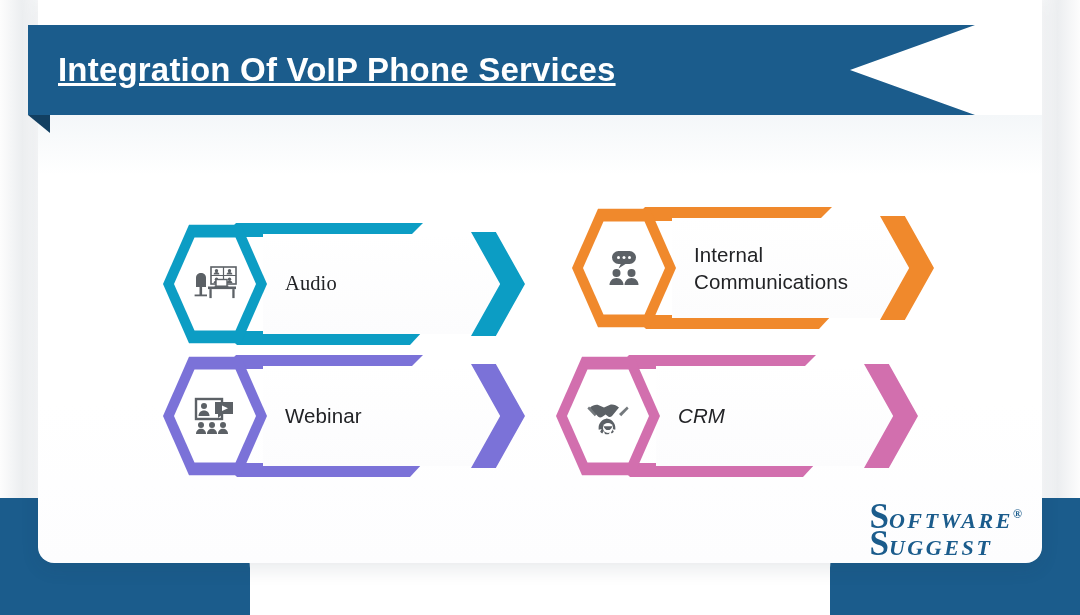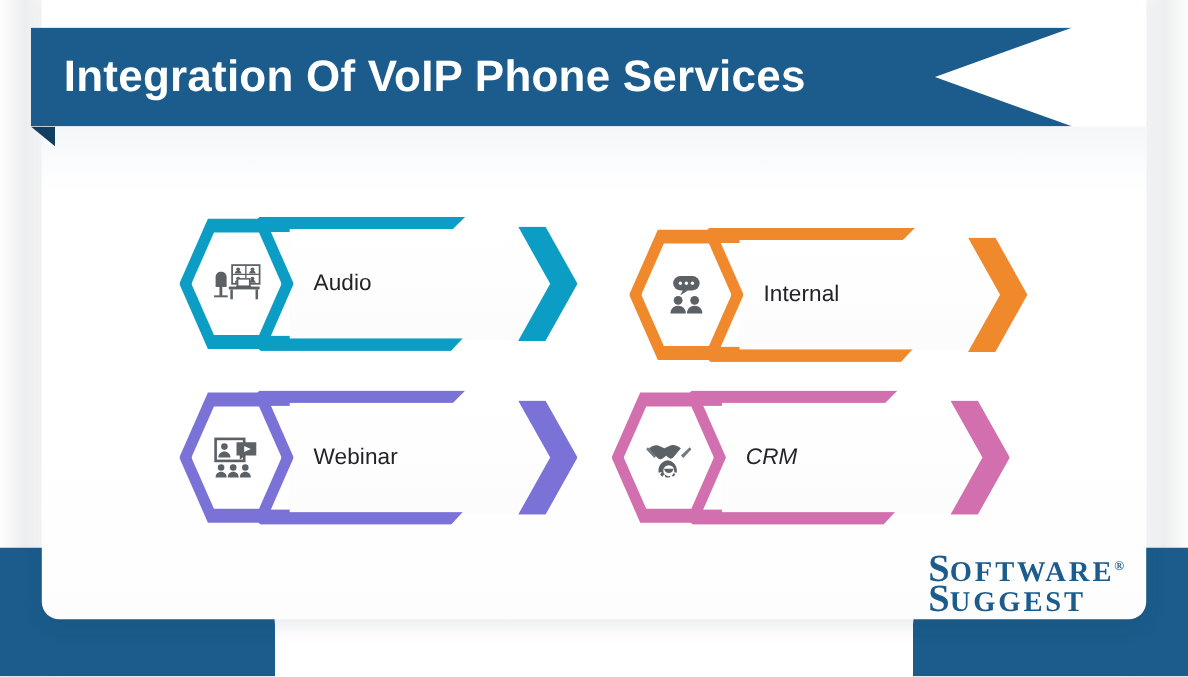--- a/index.html
+++ b/index.html
@@ -35,33 +35,33 @@
     background:linear-gradient(180deg,#f4f7f9 0%,rgba(255,255,255,0) 100%);}
 
   
   .banner{
     position:absolute;left:28px;top:25px;width:947px;height:90px;
     background:#1b5c8c;
     clip-path:polygon(0 0, 100% 0, 100% 0, 86.8% 50%, 100% 100%, 0 100%);
     display:flex;align-items:center;
   }
   .banner-title{
-    color:#ffffff;font-size:40px;font-weight:bold;letter-spacing:.2px;
-    margin-left:30px;white-space:nowrap;
+    color:#ffffff;font-size:33px;font-weight:bold;letter-spacing:.2px;
+    margin-left:30px;white-space:nowrap;text-decoration:underline;
   }
   .banner-fold{
     position:absolute;left:28px;top:115px;width:22px;height:18px;
     background:#123f61;
     clip-path:polygon(0 0, 100% 0, 100% 100%);
   }
 
   
   .grid{position:absolute;left:0;top:0;width:1080px;height:615px;}
   .card{position:absolute;width:360px;height:122px;}
-  .card.c0{left:163px;top:197px;}
+  .card.c0{left:163px;top:223px;font-family:Liberation Serif, serif;}
   .card.c1{left:572px;top:207px;}
   .card.c2{left:163px;top:355px;text-align:right;}
   .card.c3{left:556px;top:355px;font-style:italic;}
 
   
   .accent{position:absolute;left:60px;width:200px;height:14px;}
   .accent.top{top:0;clip-path:polygon(13px 0,100% 0,calc(100% - 14px) 100%,0 100%);}
   .accent.bot{bottom:0;clip-path:polygon(0 0,100% 0,calc(100% - 13px) 100%,14px 100%);}
 
   
@@ -87,21 +87,21 @@
 
   
   .chev{position:absolute;top:9px;width:54px;height:104px;}
   .chev .c-main{position:absolute;inset:0;clip-path:polygon(0 0,46% 0,100% 50%,46% 100%,0 100%,54% 50%);}
 
   
   .logo{position:absolute;right:58px;top:500px;color:#1b5c8c;
         font-family:"Liberation Serif", serif;text-align:left;}
   .logo .l1,.logo .l2{display:flex;align-items:baseline;line-height:.95;}
   .logo .big{font-size:35px;font-weight:bold;}
-  .logo .rest{font-size:26px;font-weight:bold;letter-spacing:2.6px;}
+  .logo .rest{font-size:22px;font-weight:bold;letter-spacing:2.6px;font-style:italic;}
   .logo .reg{font-size:12px;vertical-align:super;position:relative;top:-10px;font-weight:bold;}
   .logo .l2{margin-top:-6px;margin-left:0;}
 </style>
 </head>
 <body>
 
 <div id="stage">
 
   <div class="rail left"></div>
   <div class="rail right"></div>
@@ -179,21 +179,21 @@
               <circle cx="25.5" cy="8.5" r="1.5" fill="#fff"></circle>
               <circle cx="12.5" cy="24" r="4"></circle>
               <path d="M5.5 36c0-4.2 3.1-7 7-7s7 2.8 7 7z"></path>
               <circle cx="27.5" cy="24" r="4"></circle>
               <path d="M20.5 36c0-4.2 3.1-7 7-7s7 2.8 7 7z"></path>
             </g>
           </svg>
         </div>
       </div>
       <div class="plate-label">
-        <span><span>Internal</span><br></span>
+        <span><span>Internal</span><br><span>Communications</span></span>
       </div>
     </div>
 
     <div class="card c2">
       <div class="accent top" style="background:#7b72d8"></div>
       <div class="accent bot" style="background:#7b72d8"></div>
       <div class="plate"></div>
       <div class="chev" style="left:308px">
         <div class="c-main" style="background:#7b72d8"></div>
       </div>

